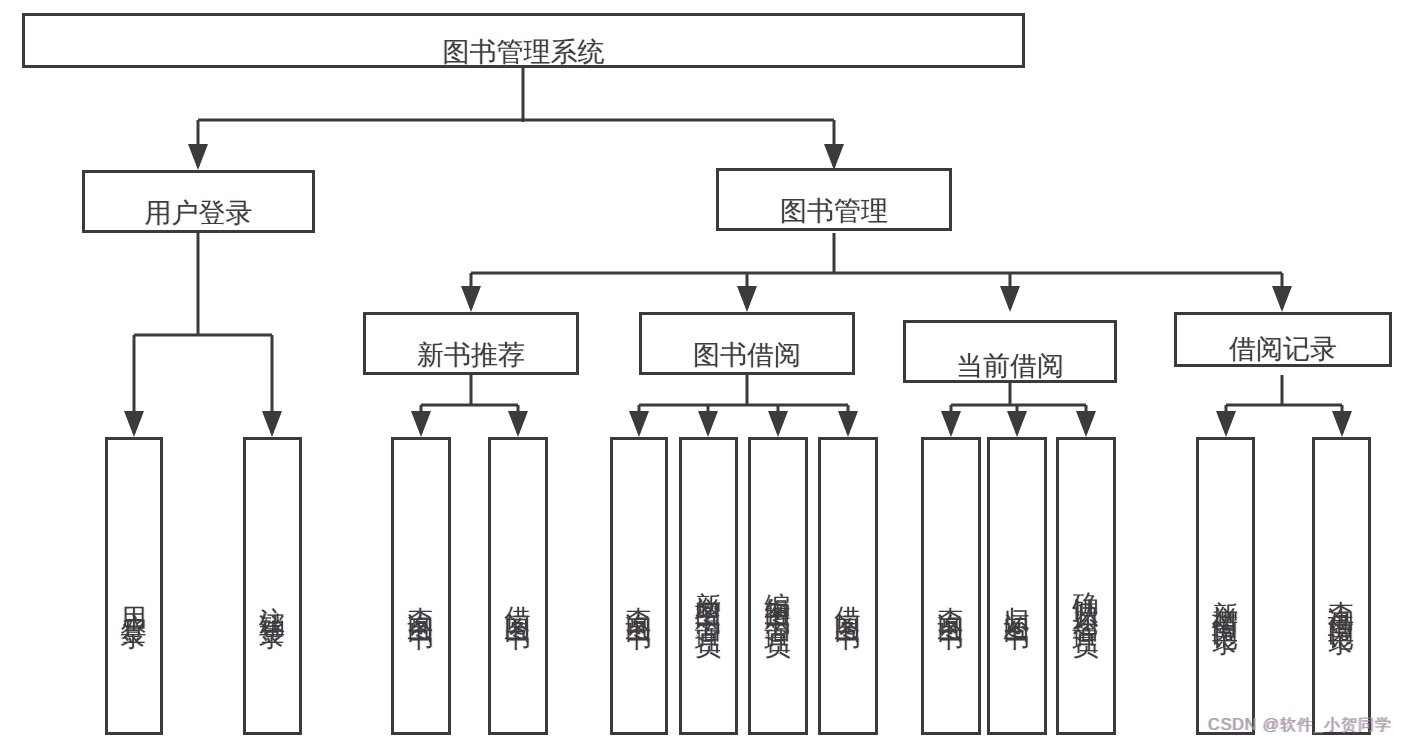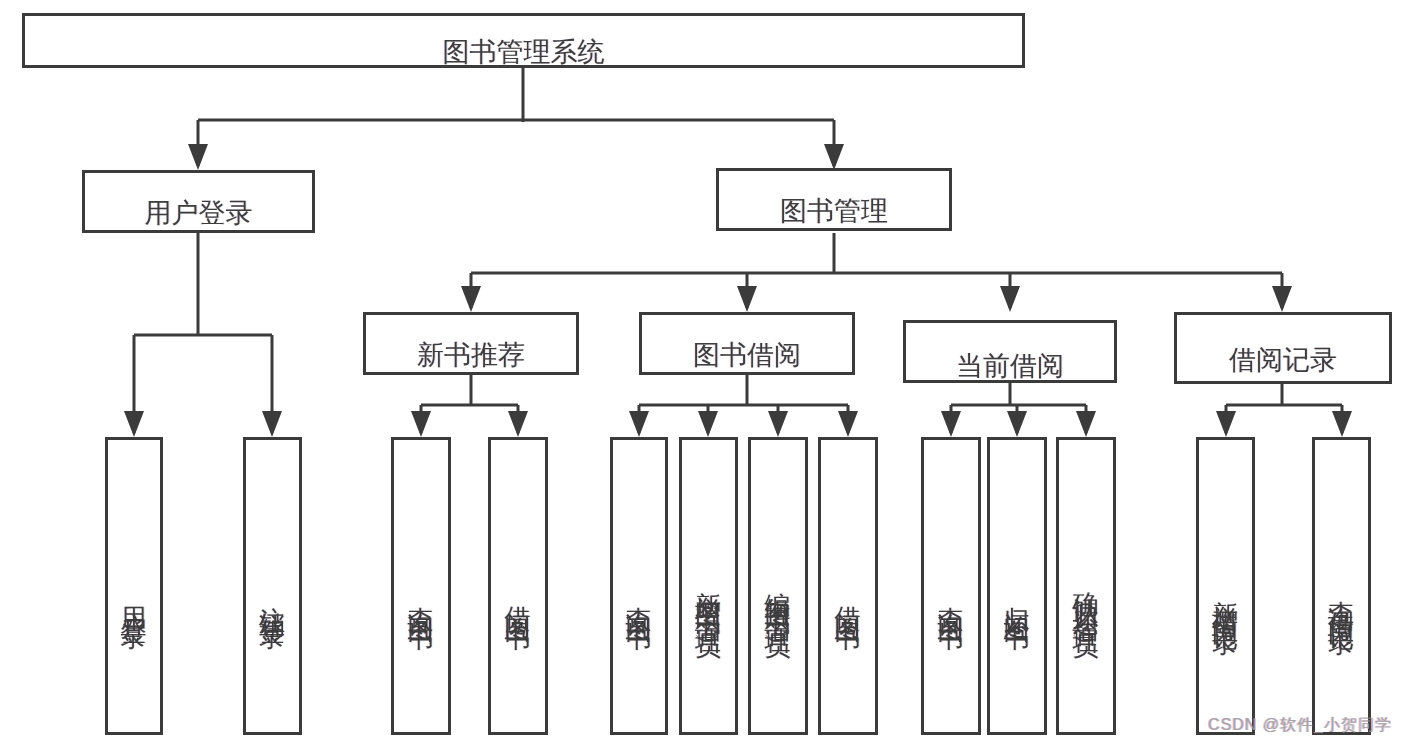--- a/index.html
+++ b/index.html
@@ -132,21 +132,21 @@
 
   <div class="box" style="left:363px; top:312px; width:216px; height:63px;">
     <span class="lbl">新书推荐</span>
   </div>
   <div class="box" style="left:639px; top:312px; width:216px; height:63px;">
     <span class="lbl">图书借阅</span>
   </div>
   <div class="box" style="left:903px; top:320px; width:214px; height:63px;align-items:flex-end;">
     <span class="lbl">当前借阅</span>
   </div>
-  <div class="box" style="left:1174px; top:312px; width:218px; height:72px;">
+  <div class="box" style="left:1174px; top:312px; width:218px; height:55px;font-family:Liberation Mono, monospace;">
     <span class="lbl">借阅记录</span>
   </div>
 
   <div class="box vbox" style="left:105px; top:437px; width:58px; height:298px;">
     <span class="lbl">用户登录</span>
   </div>
   <div class="box vbox" style="left:243px; top:437px; width:59px; height:298px;">
     <span class="lbl">注销登录</span>
   </div>
 

